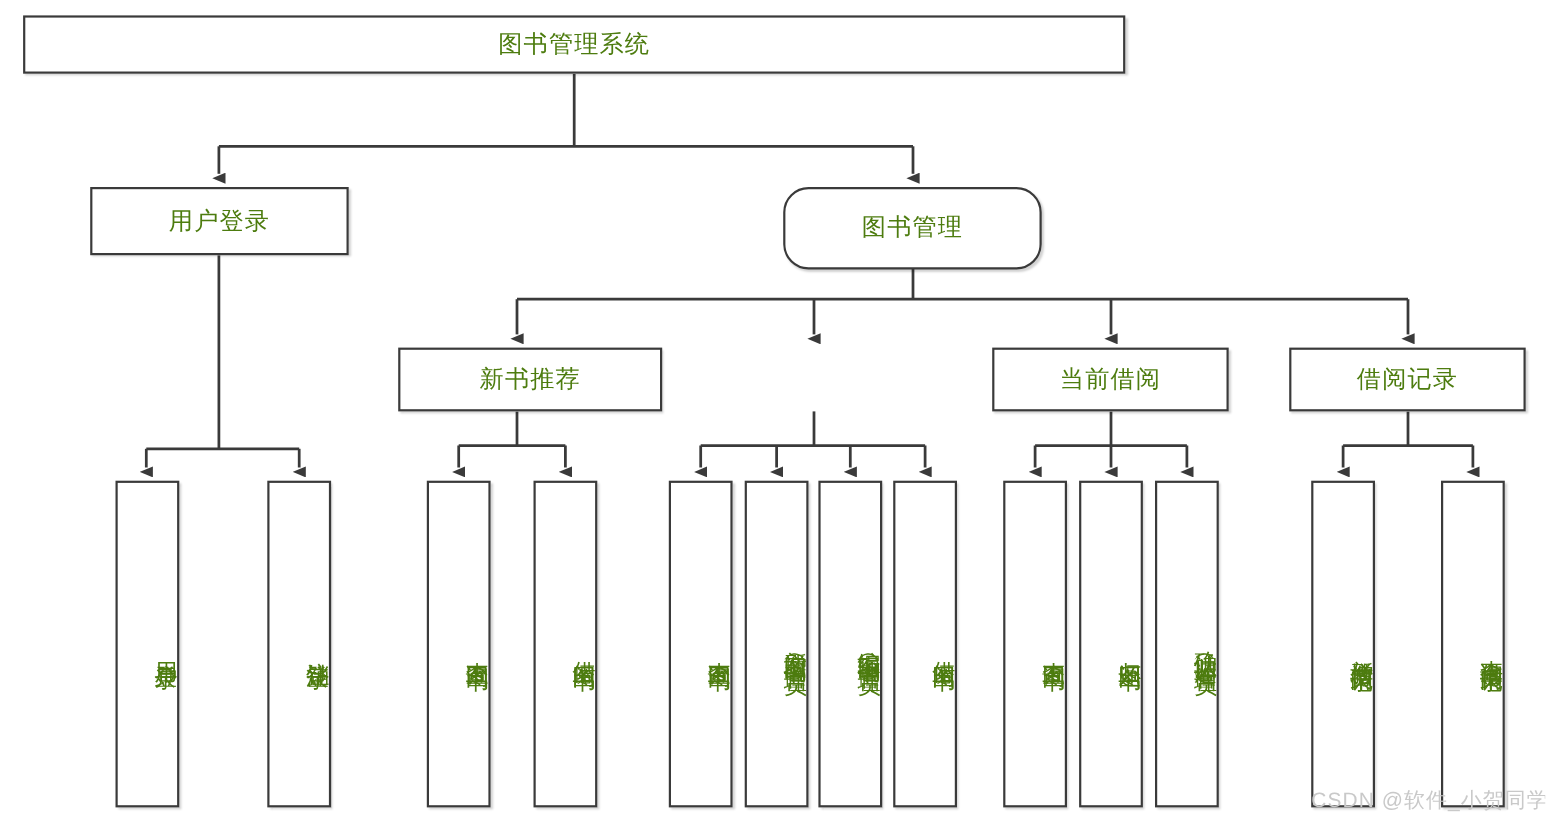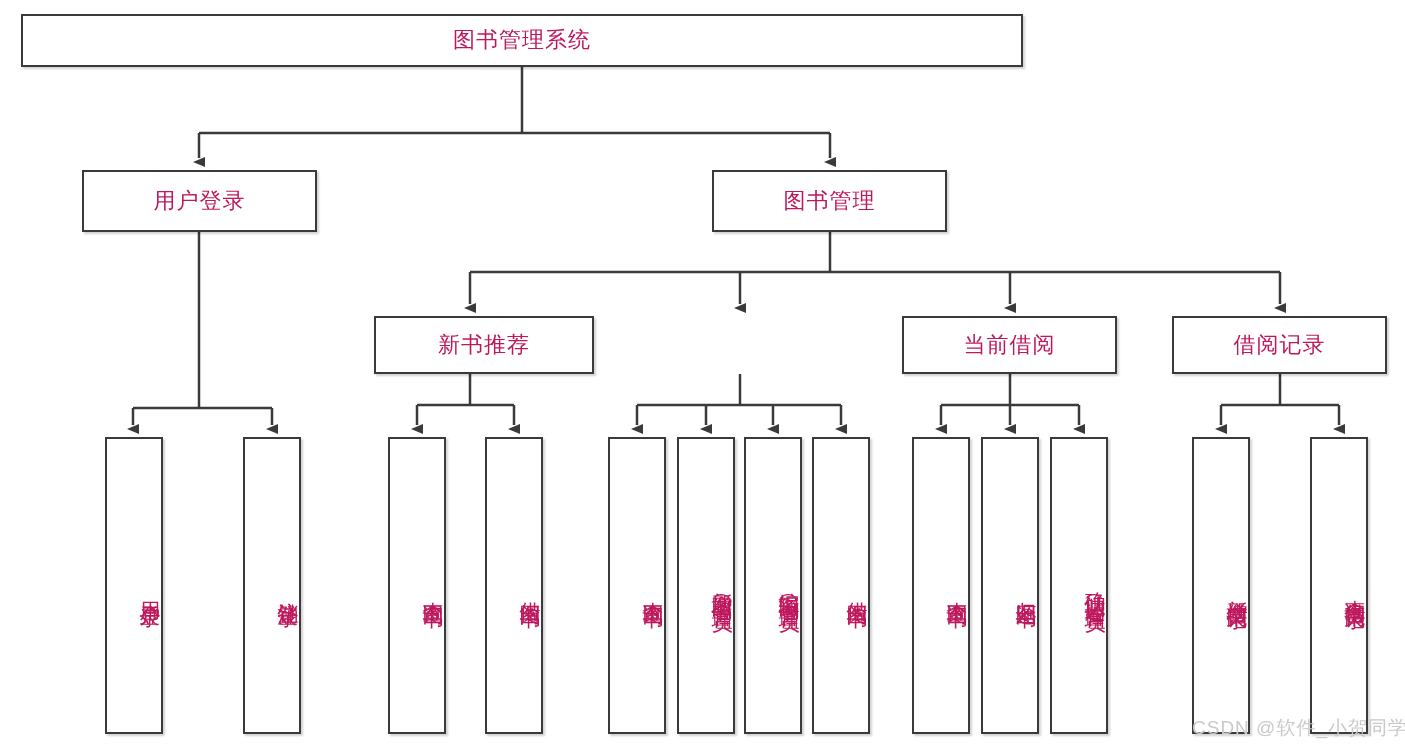--- a/index.html
+++ b/index.html
@@ -27,21 +27,21 @@
   }
   .node {
     position: absolute;
     box-sizing: border-box;
     background: #ffffff;
     border: 2px solid #3a3a3a;
     box-shadow: 2px 2px 2px rgba(0,0,0,0.18);
     display: flex;
     align-items: center;
     justify-content: center;
-    color: #be185d;
+    color: #4d7c0f;
   }
   .node.h {
     font-size: 22px;
     letter-spacing: 1px;
     line-height: 1.1;
   }
   .node.v {
     writing-mode: vertical-rl;
     text-orientation: upright;
     align-items: flex-start;
@@ -124,25 +124,25 @@
   </svg>
 
   <div class="node h" style="left:21px; top:14px; width:1002px; height:53px;">
     <span class="lbl">图书管理系统</span>
   </div>
 
   <div class="node h" style="left:82px; top:170px; width:235px; height:62px;">
     <span class="lbl">用户登录</span>
   </div>
 
-  <div class="node h" style="left:712px; top:170px; width:235px; height:62px;">
+  <div class="node h" style="left:712px; top:170px; width:235px; height:75px;border-radius:23px;">
     <span class="lbl">图书管理</span>
   </div>
 
-  <div class="node h" style="left:374px; top:316px; width:220px; height:58px;">
+  <div class="node h" style="left:362px; top:316px; width:240px; height:58px;">
     <span class="lbl">新书推荐</span>
   </div>
 
 
   <div class="node h" style="left:1172px; top:316px; width:215px; height:58px;">
     <span class="lbl">借阅记录</span>
   </div>
 
   <div class="node h" style="left:902px; top:316px; width:215px; height:58px;">
     <span class="lbl">当前借阅</span>

